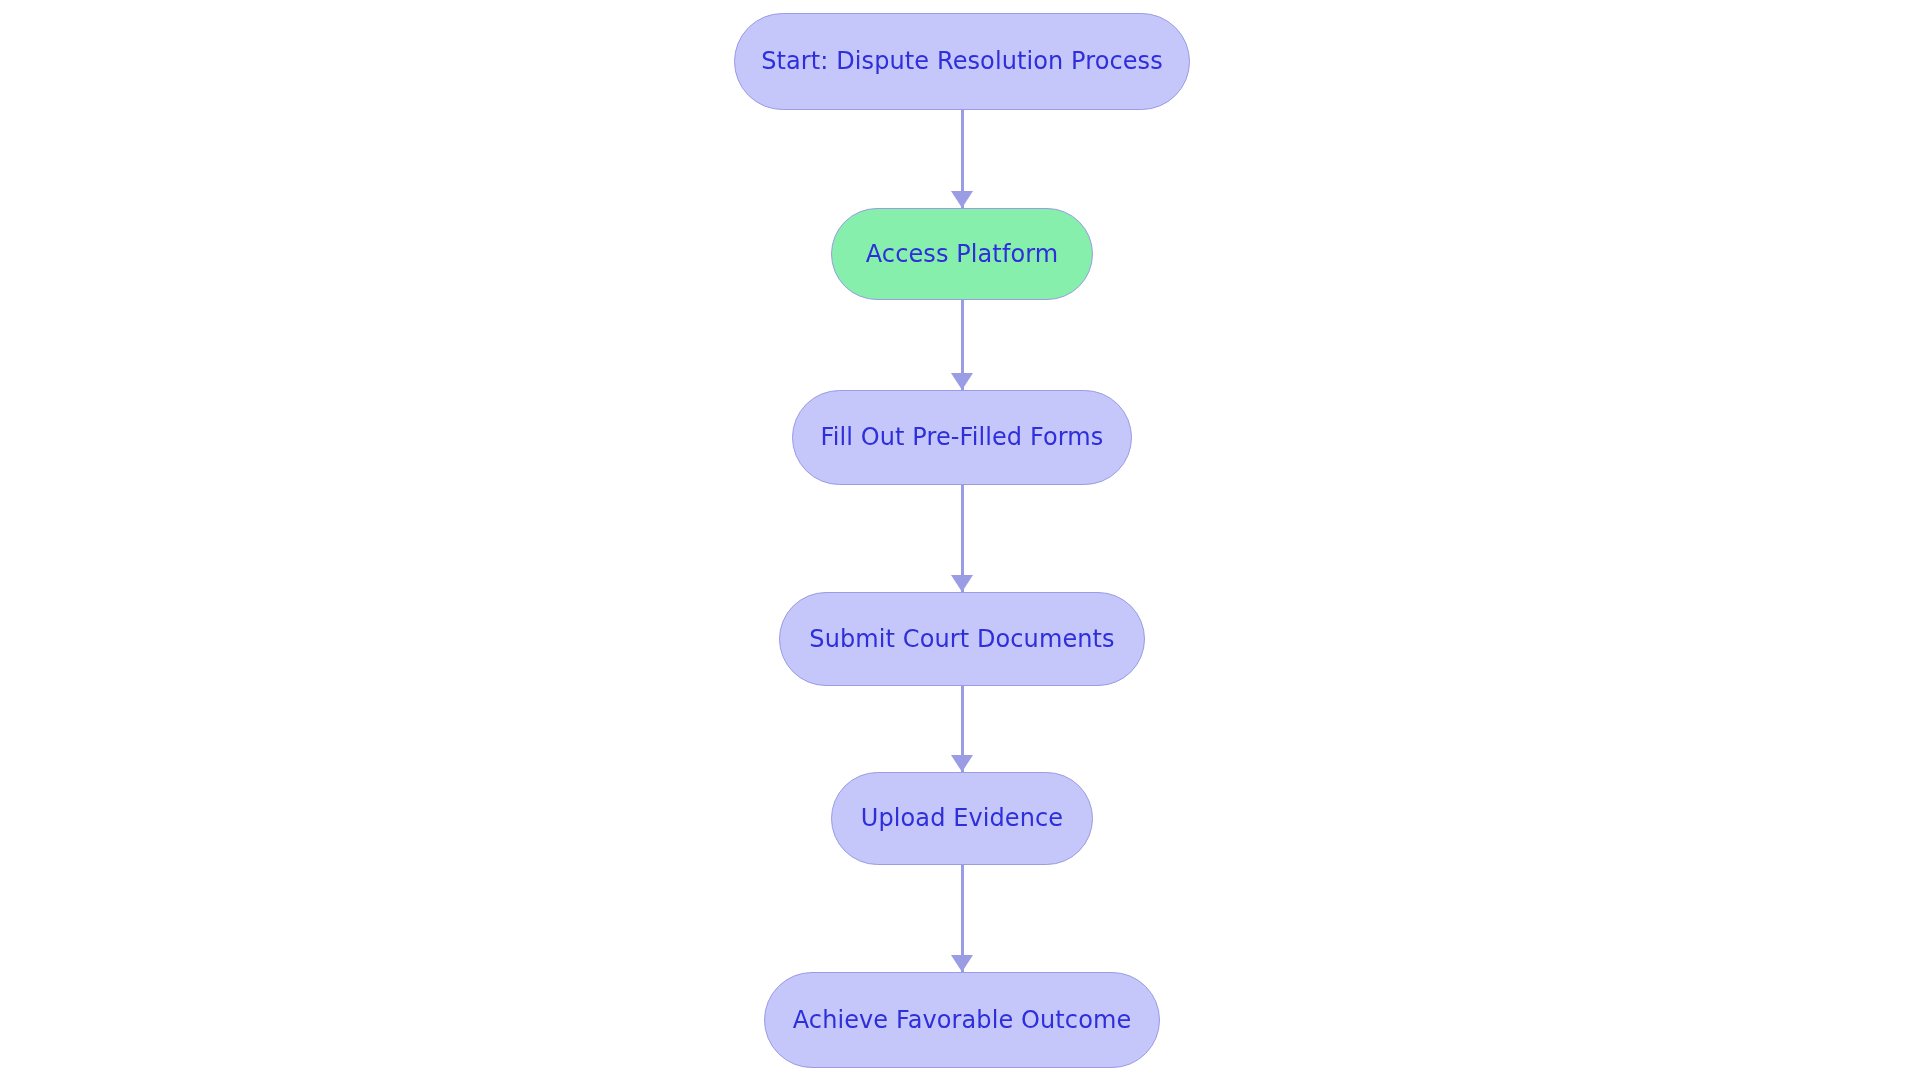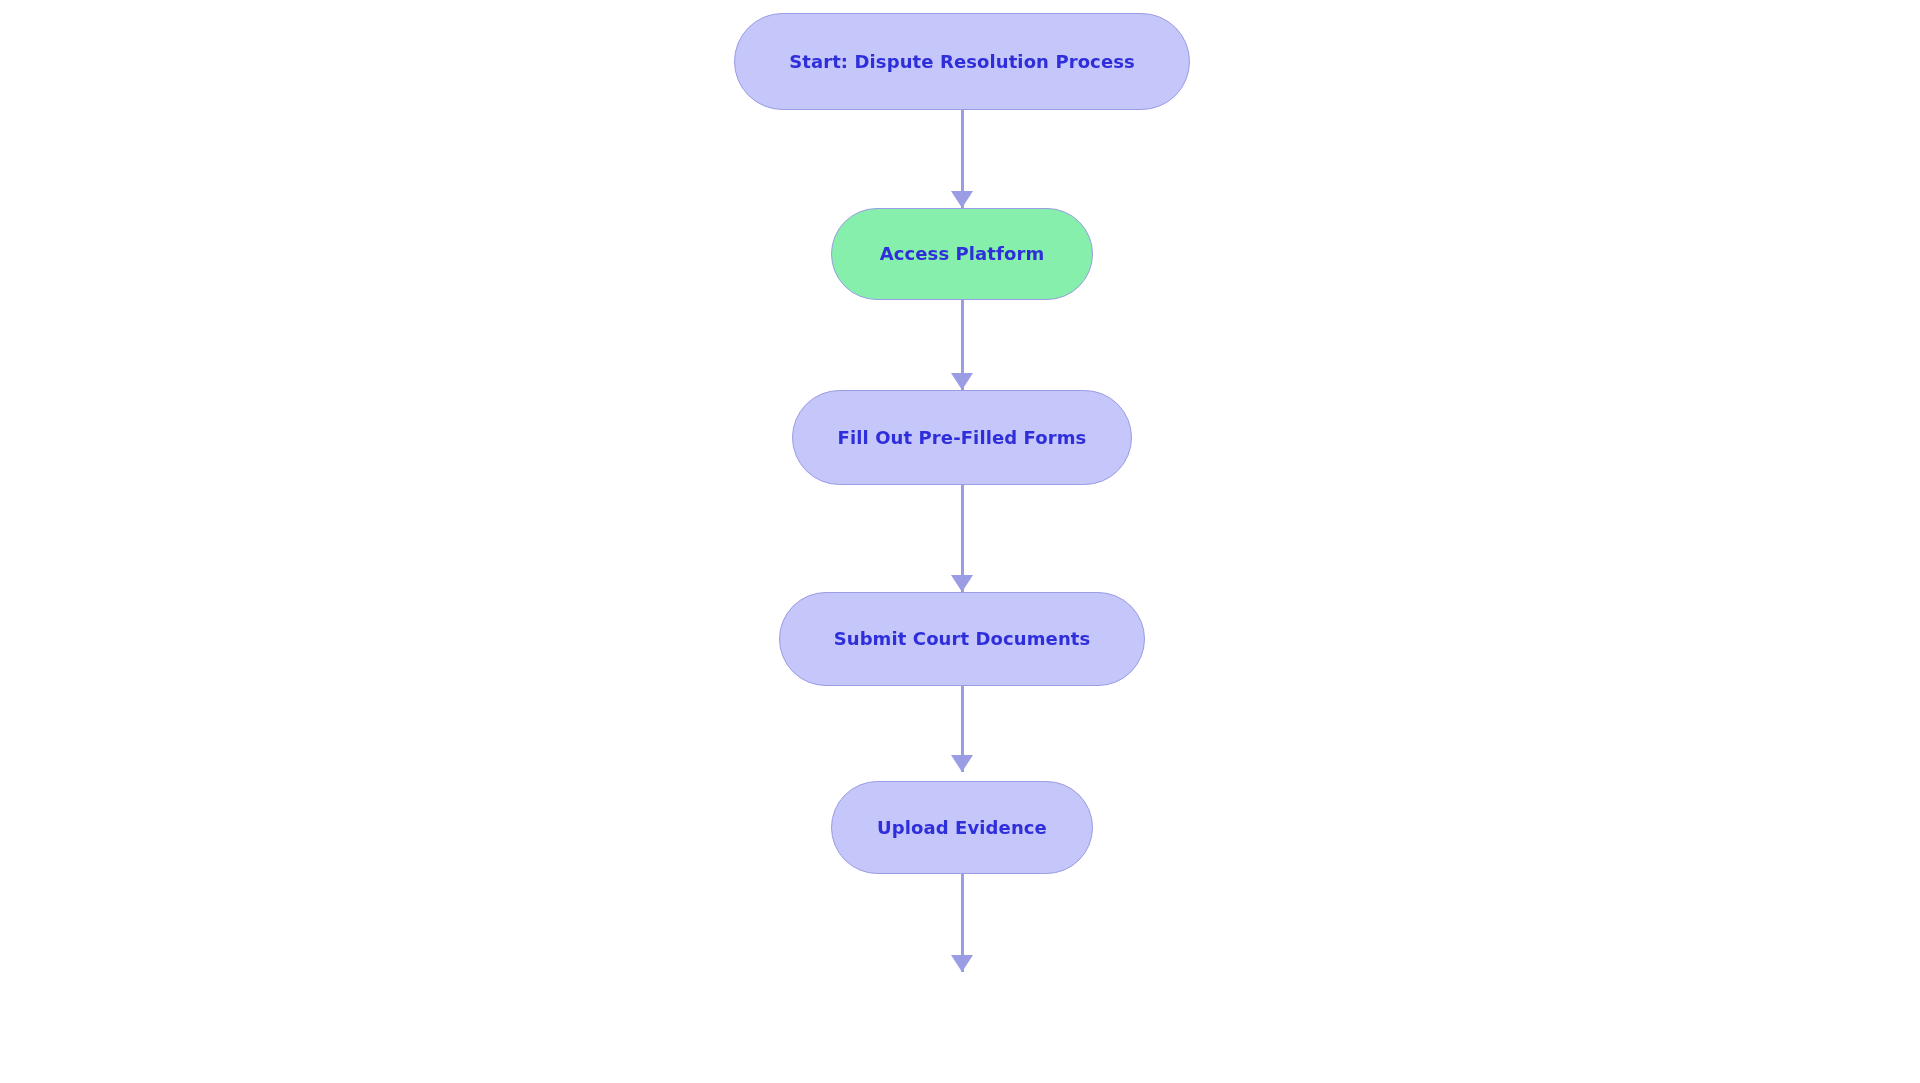--- a/index.html
+++ b/index.html
@@ -28,26 +28,26 @@
     box-sizing: border-box;
     display: flex;
     align-items: center;
     justify-content: center;
     background: #c5c6f9;
     border: 1.6px solid #9a9ce4;
     border-radius: 999px;
     transform: translateX(-50%);
   }
   .flow-node-label {
-    font-size: 18px;
+    font-size: 24px;
     line-height: 1.1;
     color: #2e2edb;
     letter-spacing: 0.1px;
     white-space: nowrap;
-    font-weight: 700;
+    font-weight: 400;
     text-align: center;
     padding: 0 28px;
   }
 
   
   .flow-edge {
     position: absolute;
     transform: translateX(-50%);
     width: 26px;
   }
@@ -106,18 +106,21 @@
   </div>
 
   <div class="flow-node" style="left: 962px; top: 592px; width: 366px; height: 94px; background: rgb(197, 198, 249); border-color: rgb(154, 156, 228);">
     <span class="flow-node-label" style="color: rgb(46, 46, 219);">Submit Court Documents</span>
   </div>
 
   <div class="flow-node" style="left: 962px; top: 390px; width: 340px; height: 95px; background: rgb(197, 198, 249); border-color: rgb(154, 156, 228);">
     <span class="flow-node-label" style="color: rgb(46, 46, 219);">Fill Out Pre-Filled Forms</span>
   </div>
 
-  <div class="flow-node" style="left: 962px; top: 772px; width: 262px; height: 93px; background: rgb(197, 198, 249); border-color: rgb(154, 156, 228); margin-top: 9px;">
+  <div class="flow-node" style="left: 962px; top: 772px; width: 262px; height: 93px; background: rgb(197, 198, 249); border-color: rgb(154, 156, 228);">
     <span class="flow-node-label" style="color: rgb(46, 46, 219);">Upload Evidence</span>
   </div>
 
+  <div class="flow-node" style="left: 962px; top: 972px; width: 396px; height: 96px; background: rgb(197, 198, 249); border-color: rgb(154, 156, 228);">
+    <span class="flow-node-label" style="color: rgb(46, 46, 219);">Achieve Favorable Outcome</span>
+  </div>
 
 </div>
 
 </body></html>

